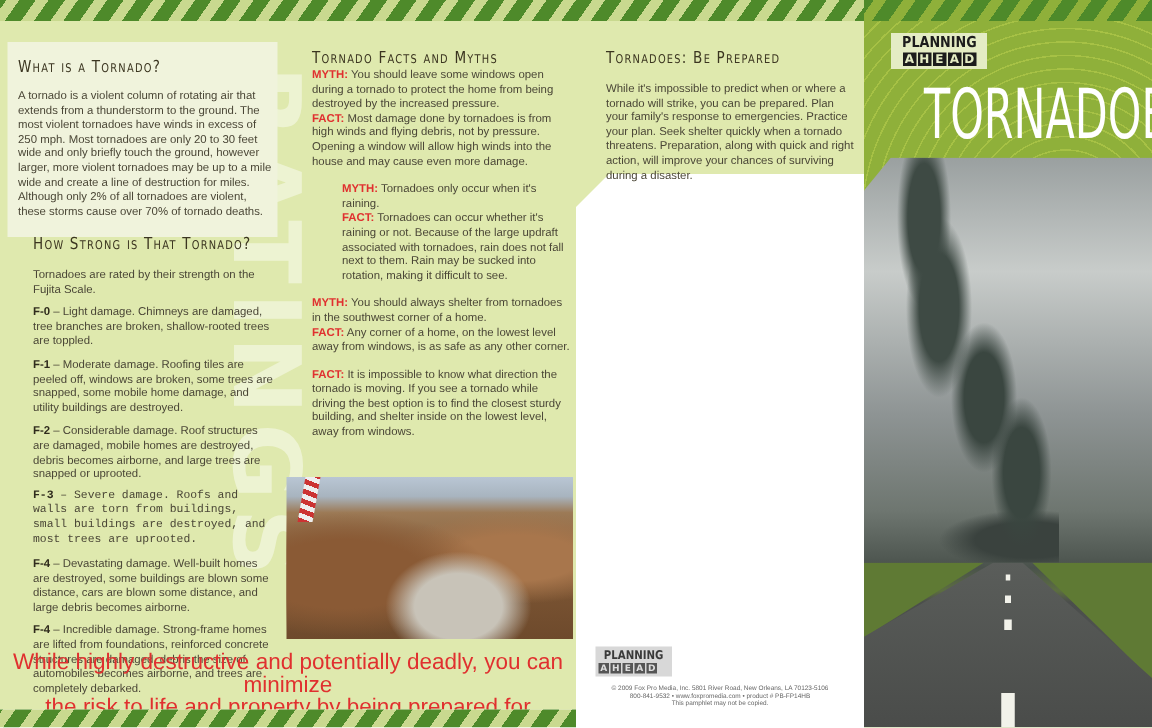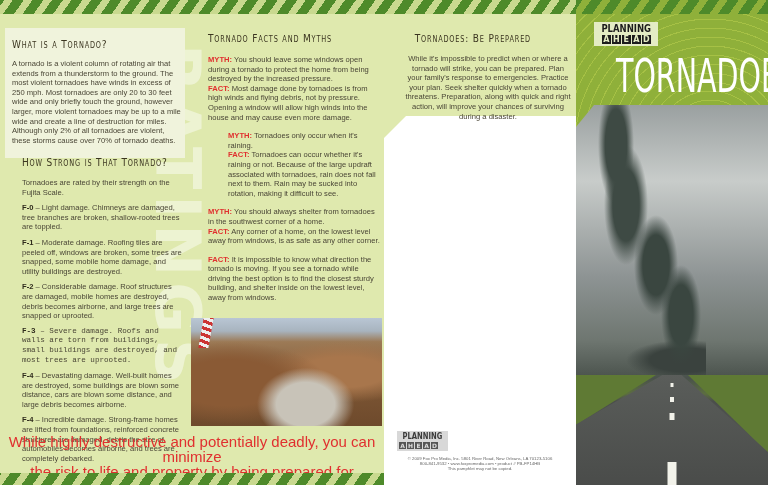--- a/index.html
+++ b/index.html
@@ -152,21 +152,21 @@
     <p class="txt" style="margin-top:6px;"><b>F-0</b><span> – Light damage. Chimneys are damaged, tree branches are broken, shallow-rooted trees are toppled.</span></p>
     <p class="txt" style="margin-top:6px;"><b>F-1</b><span> – Moderate damage. Roofing tiles are peeled off, windows are broken, some trees are snapped, some mobile home damage, and utility buildings are destroyed.</span></p>
     <p class="txt" style="margin-top:6px;"><b>F-2</b><span> – Considerable damage. Roof structures are damaged, mobile homes are destroyed, debris becomes airborne, and large trees are snapped or uprooted.</span></p>
     <p class="txt" style="margin-top:6px;font-family:Liberation Mono, monospace;"><b>F-3</b><span> – Severe damage. Roofs and walls are torn from buildings, small buildings are destroyed, and most trees are uprooted.</span></p>
     <p class="txt" style="margin-top:6px;"><b>F-4</b><span> – Devastating damage. Well-built homes are destroyed, some buildings are blown some distance, cars are blown some distance, and large debris becomes airborne.</span></p>
     <p class="txt" style="margin-top:6px;"><b>F-4</b><span> – Incredible damage. Strong-frame homes are lifted from foundations, reinforced concrete structures are damaged, debris the size of automobiles becomes airborne, and trees are completely debarked.</span></p>
   </div>
 
   <div class="block" style="left:208px; top:18px; width:172px;">
     <h2 class="cond">Tornado Facts and Myths</h2>
-    <div style="margin-top:10px;">
+    <div style="">
       <p class="txt"><span class="myth">MYTH:</span><span> You should leave some windows open during a tornado to protect the home from being destroyed by the increased pressure.</span></p>
       <p class="txt"><span class="myth">FACT:</span><span> Most damage done by tornadoes is from high winds and flying debris, not by pressure. Opening a window will allow high winds into the house and may cause even more damage.</span></p>
     </div>
     <div style="margin-top:9px;margin-left:20px;">
       <p class="txt"><span class="myth">MYTH:</span><span> Tornadoes only occur when it's raining.</span></p>
       <p class="txt"><span class="myth">FACT:</span><span> Tornadoes can occur whether it's raining or not. Because of the large updraft associated with tornadoes, rain does not fall next to them. Rain may be sucked into rotation, making it difficult to see.</span></p>
     </div>
     <div style="margin-top:9px;">
       <p class="txt"><span class="myth">MYTH:</span><span> You should always shelter from tornadoes in the southwest corner of a home.</span></p>
       <p class="txt"><span class="myth">FACT:</span><span> Any corner of a home, on the lowest level away from windows, is as safe as any other corner.</span></p>
@@ -183,21 +183,21 @@
   <div class="closing" style="top:420px;">
     <div>While highly destructive and potentially deadly, you can minimize</div>
     <div>the risk to life and property by being prepared for tornadoes.</div>
   </div>
 </section>
 
 <div class="stripes bottom"></div>
 
 <section class="panel-mid">
   <div class="mid-top"></div>
-  <div class="block" style="left:20px; top:18px; width:168px;text-align:center;">
+  <div class="block" style="left:20px; top:18px; width:168px;">
     <h2 class="cond">Tornadoes: Be Prepared</h2>
     <p class="txt" style="margin-top:9px;">While it's impossible to predict when or where a tornado will strike, you can be prepared. Plan your family's response to emergencies. Practice your plan. Seek shelter quickly when a tornado threatens. Preparation, along with quick and right action, will improve your chances of surviving during a disaster.</p>
   </div>
 
   <div class="footer-logo">
     <div class="l1">PLANNING</div>
     <div class="l2">
       <span>A</span>
         <span>H</span>
         <span>E</span>

